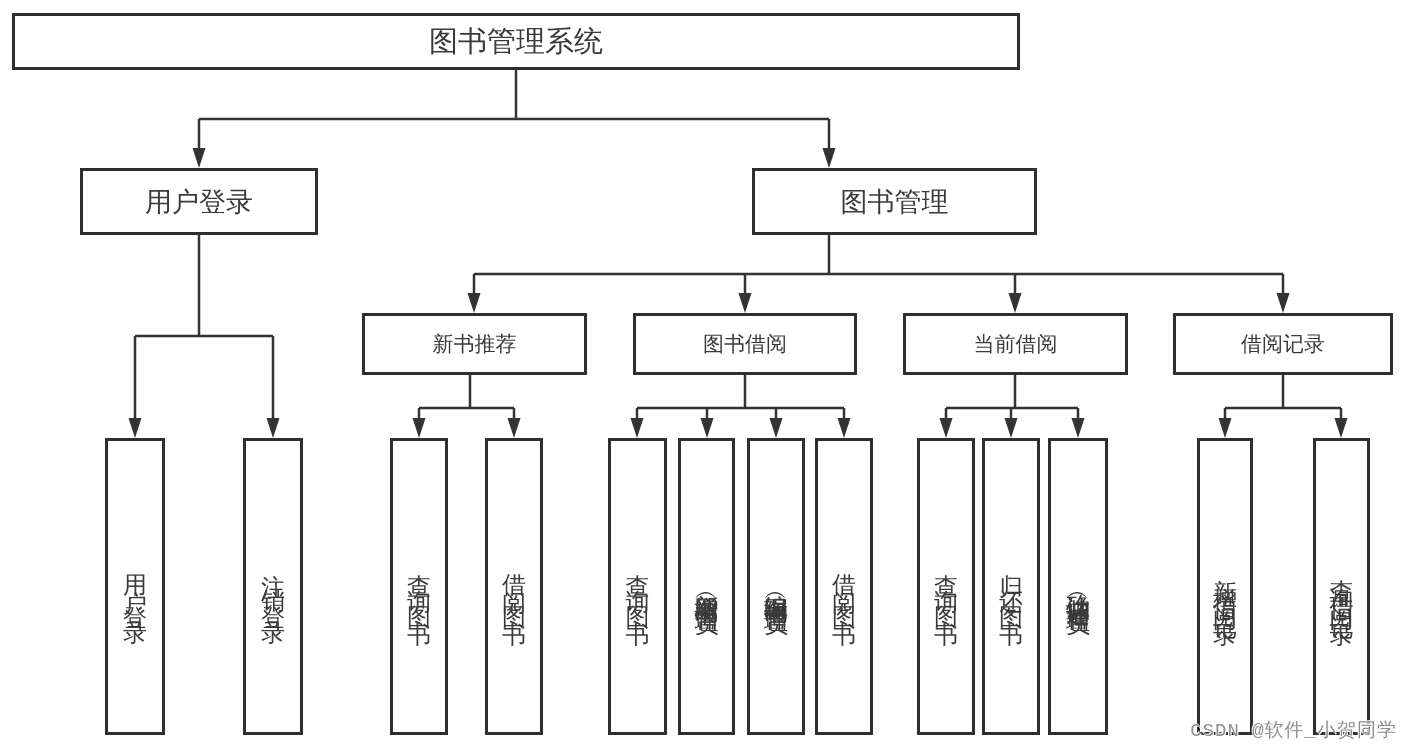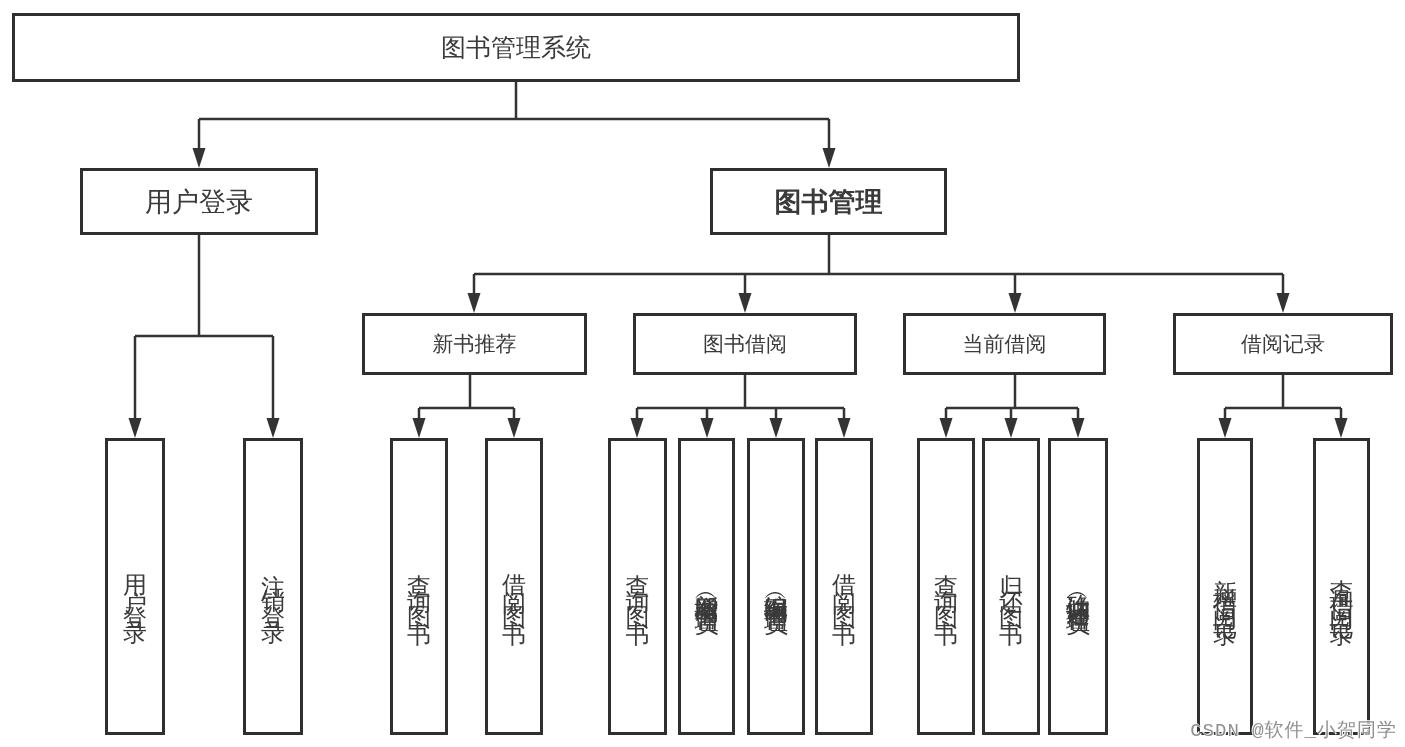--- a/index.html
+++ b/index.html
@@ -13,21 +13,21 @@
   .wires{position:absolute;left:0;top:0;z-index:1;pointer-events:none;}
   .node{
     position:absolute;
     background:#ffffff;
     border:3px solid #2f2f2f;
     box-sizing:border-box;
     display:flex;align-items:center;justify-content:center;
     color:#3a3a3a;
     z-index:2;
   }
-  .root{left:12px;top:13px;width:1008px;height:69px;font-size:25px;}
+  .root{left:12px;top:13px;width:1008px;height:57px;font-size:29px;}
   .lv2{top:168px;height:67px;font-size:27px;}
   .lv3{top:313px;height:62px;font-size:21px;}
   .leaf{top:438px;height:297px;font-size:24px;}
   .vlabel{
     writing-mode:vertical-rl;
     line-height:1;
     max-height:285px;
     white-space:nowrap;
   }
   .watermark{
@@ -108,31 +108,31 @@
     </g>
   </svg>
 
   <div class="node root">
     <span>图书管理系统</span>
   </div>
 
   <div class="node lv2" style="left:80px;width:238px;">
     <span>用户登录</span>
   </div>
-  <div class="node lv2" style="left:710px;width:237px;font-weight:bold;">
+  <div class="node lv2" style="left:752px;width:285px;">
     <span>图书管理</span>
   </div>
 
   <div class="node lv3" style="left:362px;width:225px;">
     <span>新书推荐</span>
   </div>
   <div class="node lv3" style="left:633px;width:224px;">
     <span>图书借阅</span>
   </div>
-  <div class="node lv3" style="left:903px;width:203px;">
+  <div class="node lv3" style="left:903px;width:225px;">
     <span>当前借阅</span>
   </div>
   <div class="node lv3" style="left:1173px;width:220px;">
     <span>借阅记录</span>
   </div>
 
   <div class="node leaf" style="left:105px;width:60px;">
     <span class="vlabel" style="letter-spacing: 16px;">用户登录</span>
   </div>
   <div class="node leaf" style="left:243px;width:60px;">

